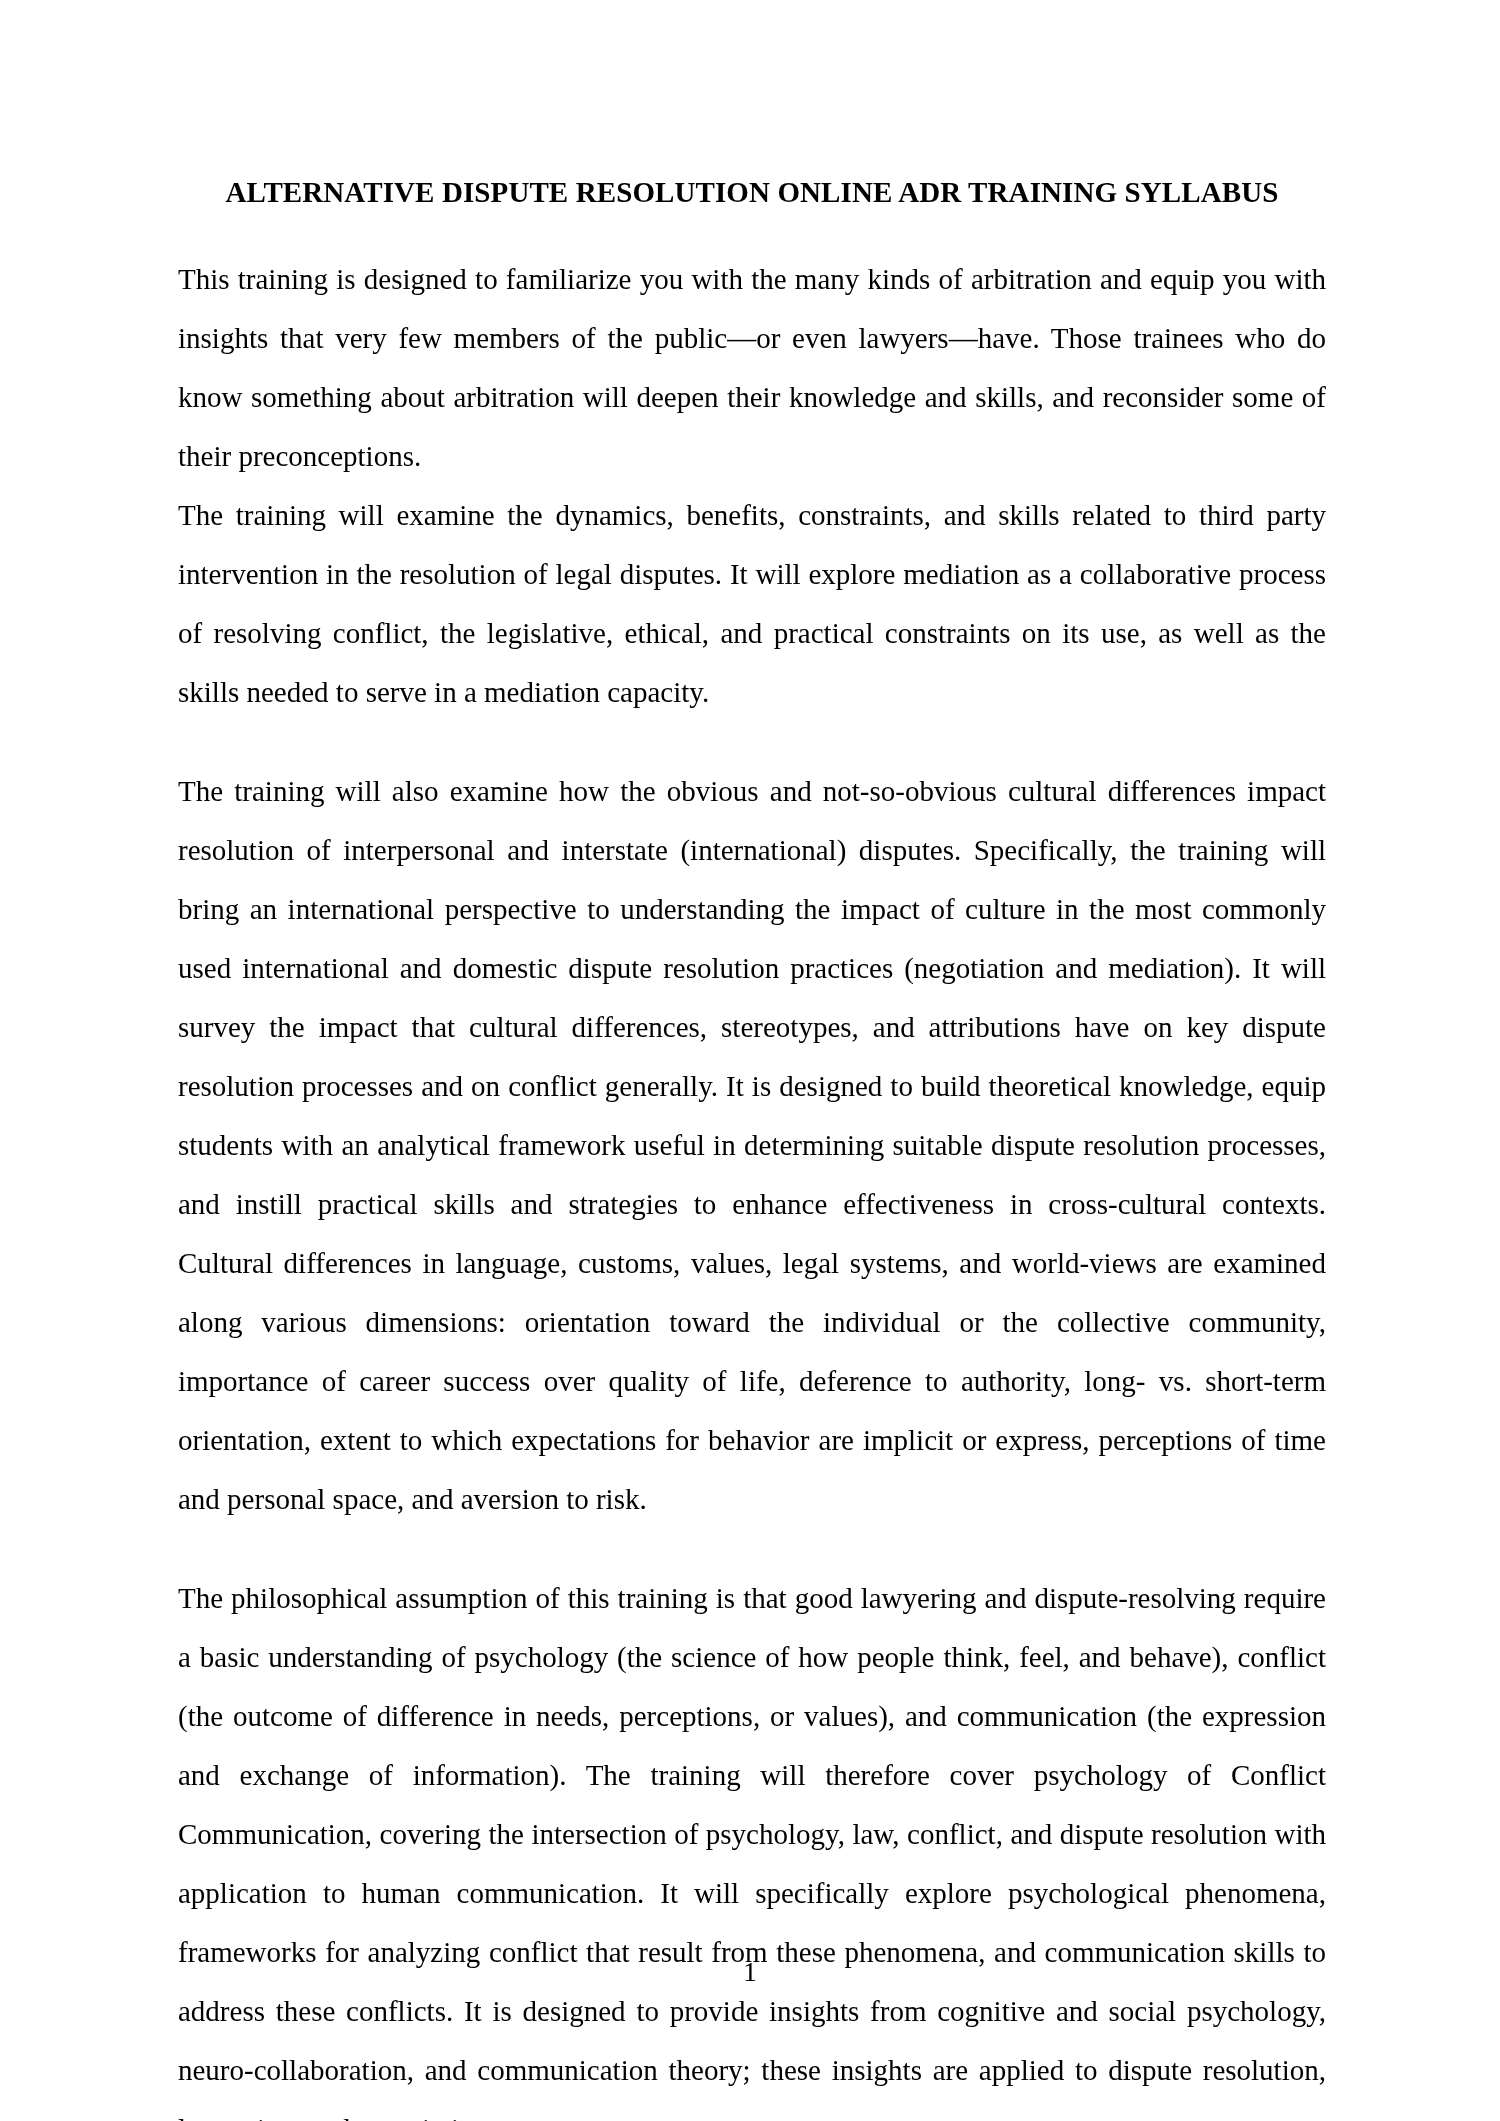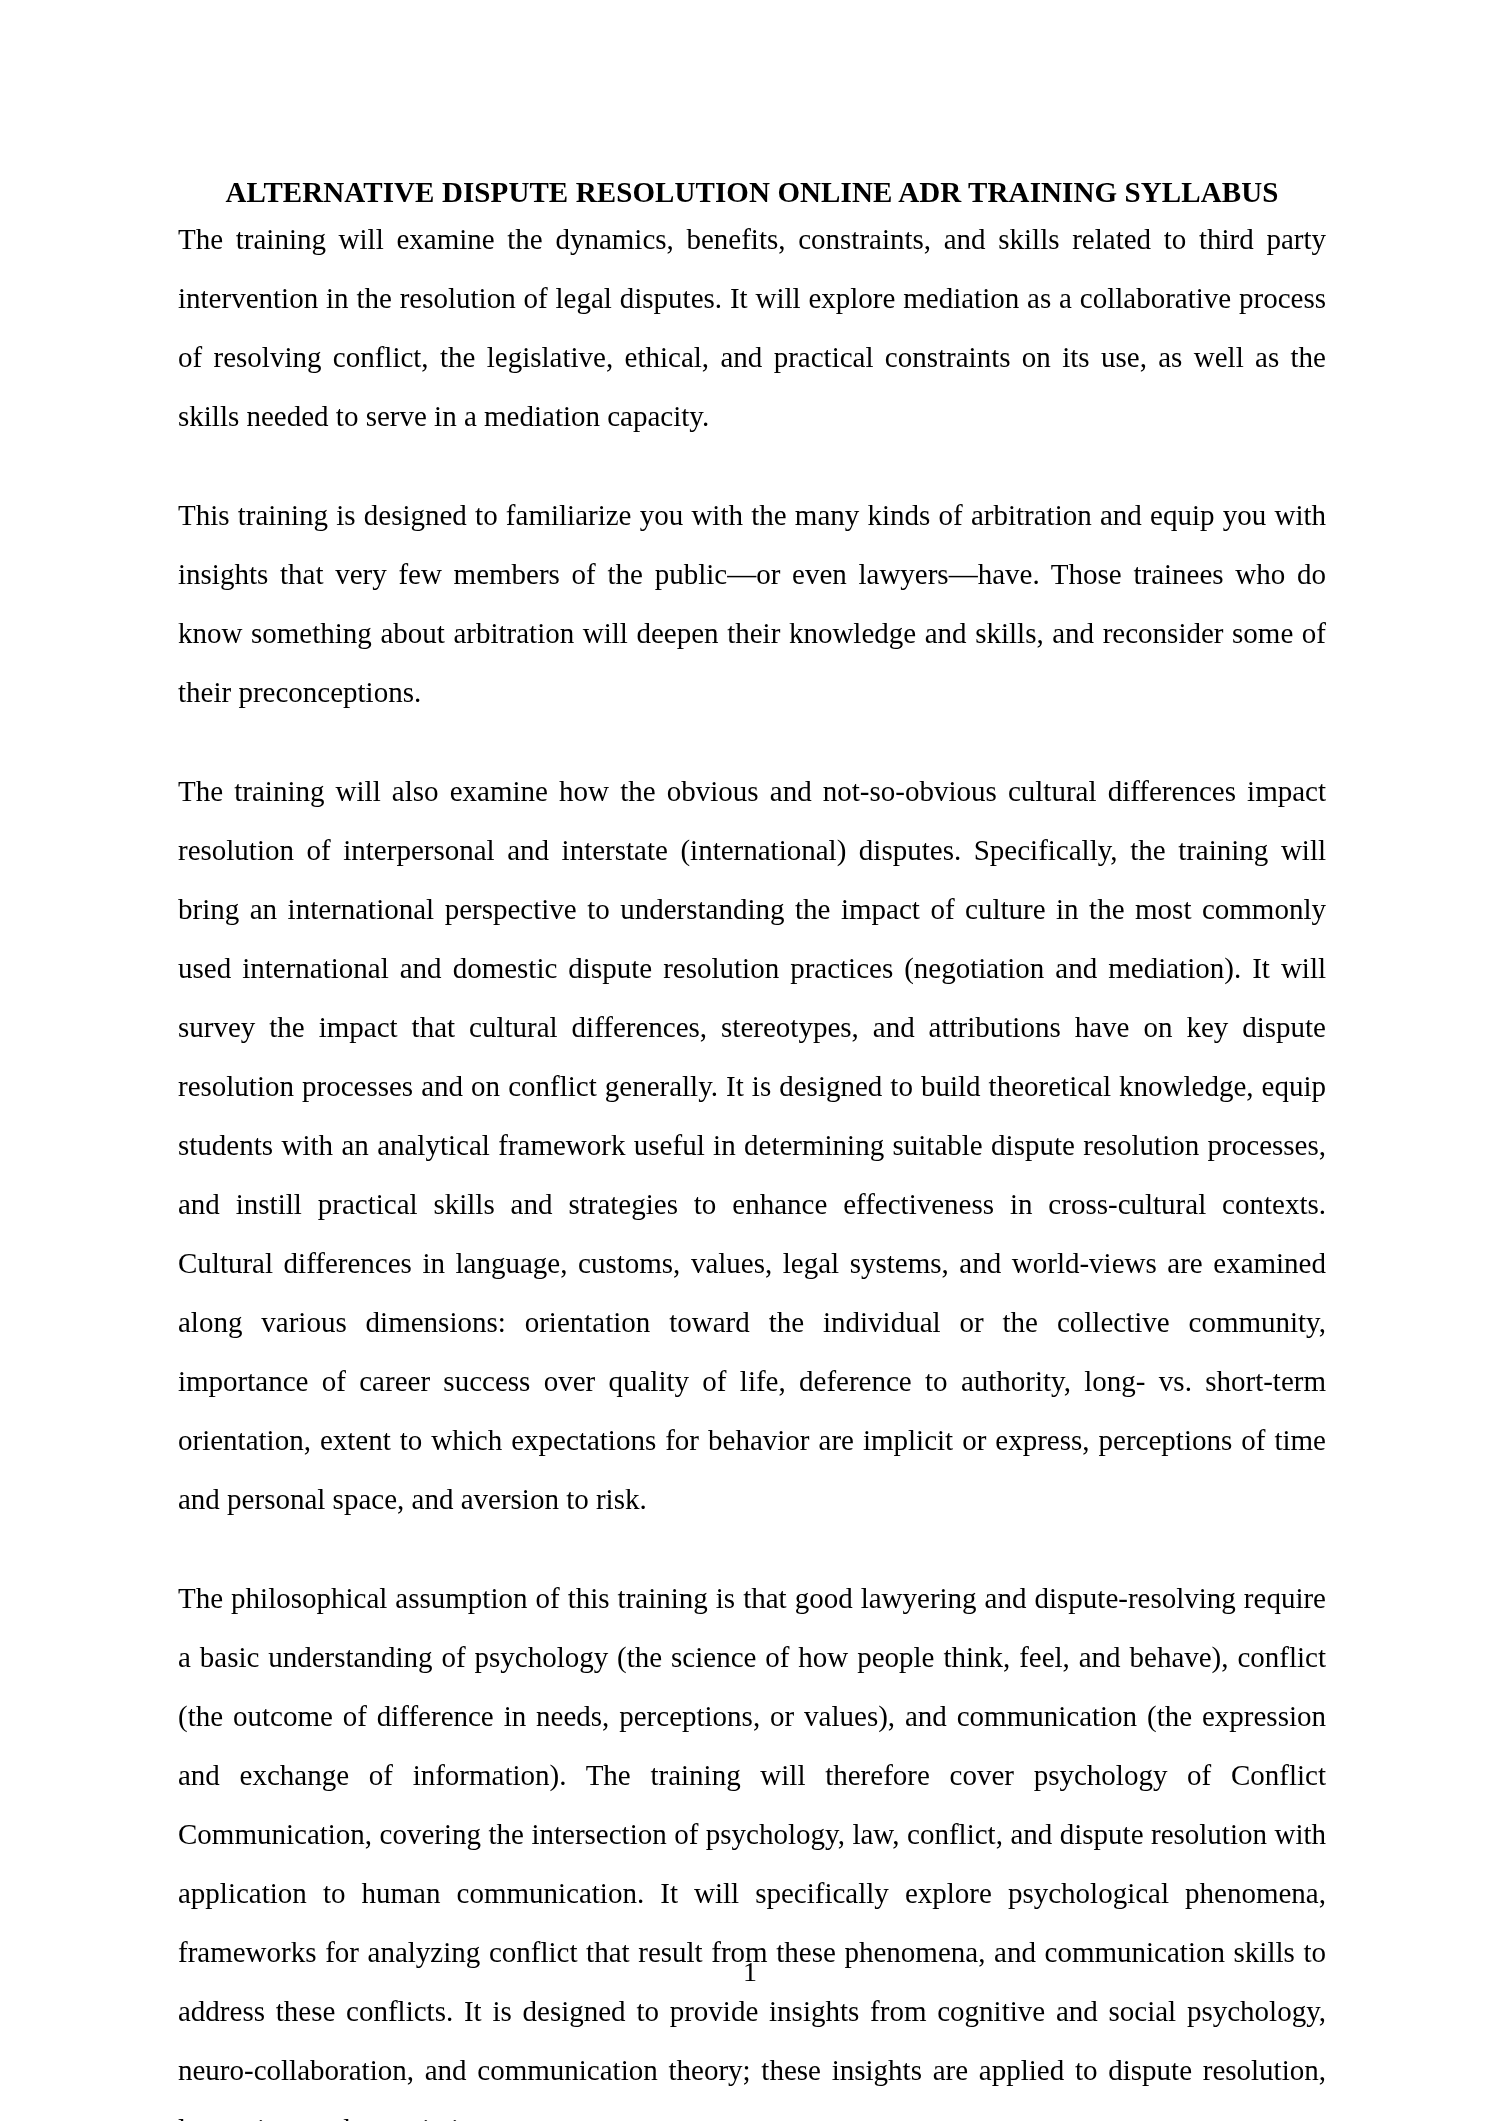--- a/index.html
+++ b/index.html
@@ -69,23 +69,23 @@
 </head>
 <body>
 
 <div class="page">
 
   <div class="content">
 
     <h1 class="doc-title">ALTERNATIVE DISPUTE RESOLUTION ONLINE ADR TRAINING SYLLABUS</h1>
 
 
+    <p class="body-par spaced">This training is designed to familiarize you with the many kinds of arbitration and equip you with insights that very few members of the public—or even lawyers—have. Those trainees who do know something about arbitration will deepen their knowledge and skills, and reconsider some of their preconceptions.</p>
+
     <p class="body-par">The training will examine the dynamics, benefits, constraints, and skills related to third party intervention in the resolution of legal disputes. It will explore mediation as a collaborative process of resolving conflict, the legislative, ethical, and practical constraints on its use, as well as the skills needed to serve in a mediation capacity.</p>
-
-    <p class="body-par spaced">This training is designed to familiarize you with the many kinds of arbitration and equip you with insights that very few members of the public—or even lawyers—have. Those trainees who do know something about arbitration will deepen their knowledge and skills, and reconsider some of their preconceptions.</p>
 
     <p class="body-par spaced">The training will also examine how the obvious and not-so-obvious cultural differences impact resolution of interpersonal and interstate (international) disputes. Specifically, the training will bring an international perspective to understanding the impact of culture in the most commonly used international and domestic dispute resolution practices (negotiation and mediation). It will survey the impact that cultural differences, stereotypes, and attributions have on key dispute resolution processes and on conflict generally. It is designed to build theoretical knowledge, equip students with an analytical framework useful in determining suitable dispute resolution processes, and instill practical skills and strategies to enhance effectiveness in cross-cultural contexts. Cultural differences in language, customs, values, legal systems, and world-views are examined along various dimensions: orientation toward the individual or the collective community, importance of career success over quality of life, deference to authority, long- vs. short-term orientation, extent to which expectations for behavior are implicit or express, perceptions of time and personal space, and aversion to risk.</p>
 
     <p class="body-par spaced">The philosophical assumption of this training is that good lawyering and dispute-resolving require a basic understanding of psychology (the science of how people think, feel, and behave), conflict (the outcome of difference in needs, perceptions, or values), and communication (the expression and exchange of information). The training will therefore cover psychology of Conflict Communication, covering the intersection of psychology, law, conflict, and dispute resolution with application to human communication. It will specifically explore psychological phenomena, frameworks for analyzing conflict that result from these phenomena, and communication skills to address these conflicts. It is designed to provide insights from cognitive and social psychology, neuro-collaboration, and communication theory; these insights are applied to dispute resolution, lawyering, and negotiations.</p>
 
   </div>
 
   <div class="page-number">1</div>
 
 </div>

